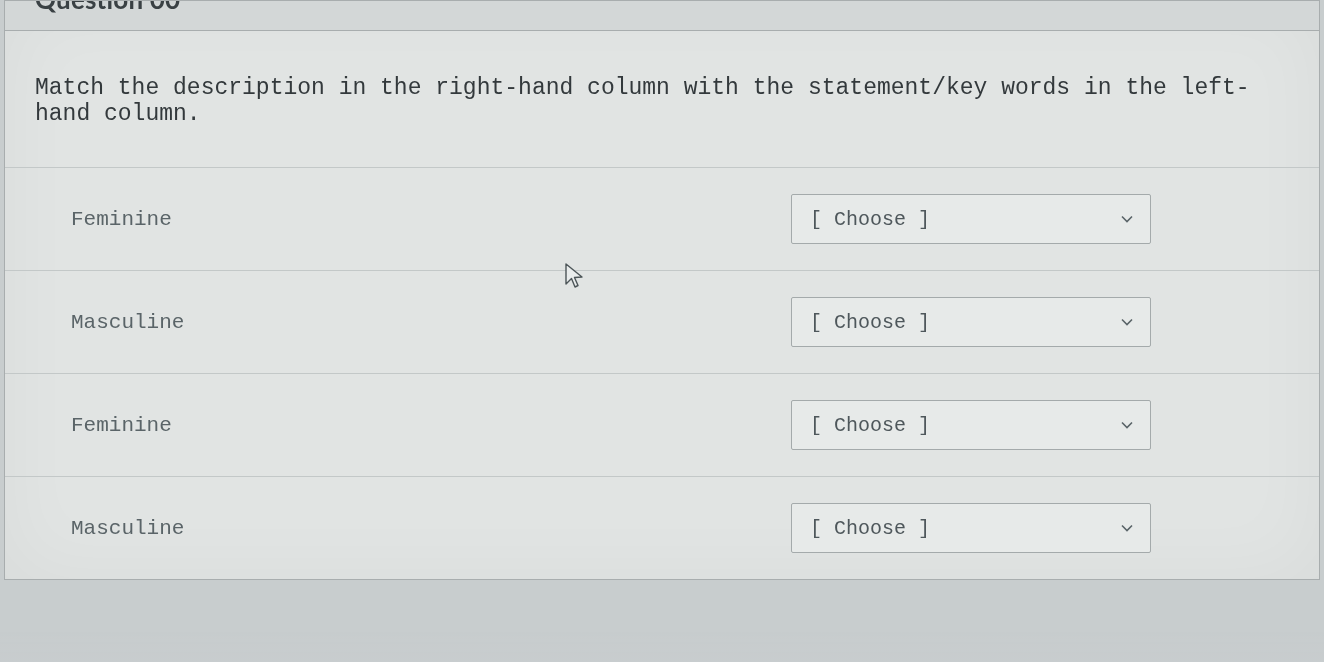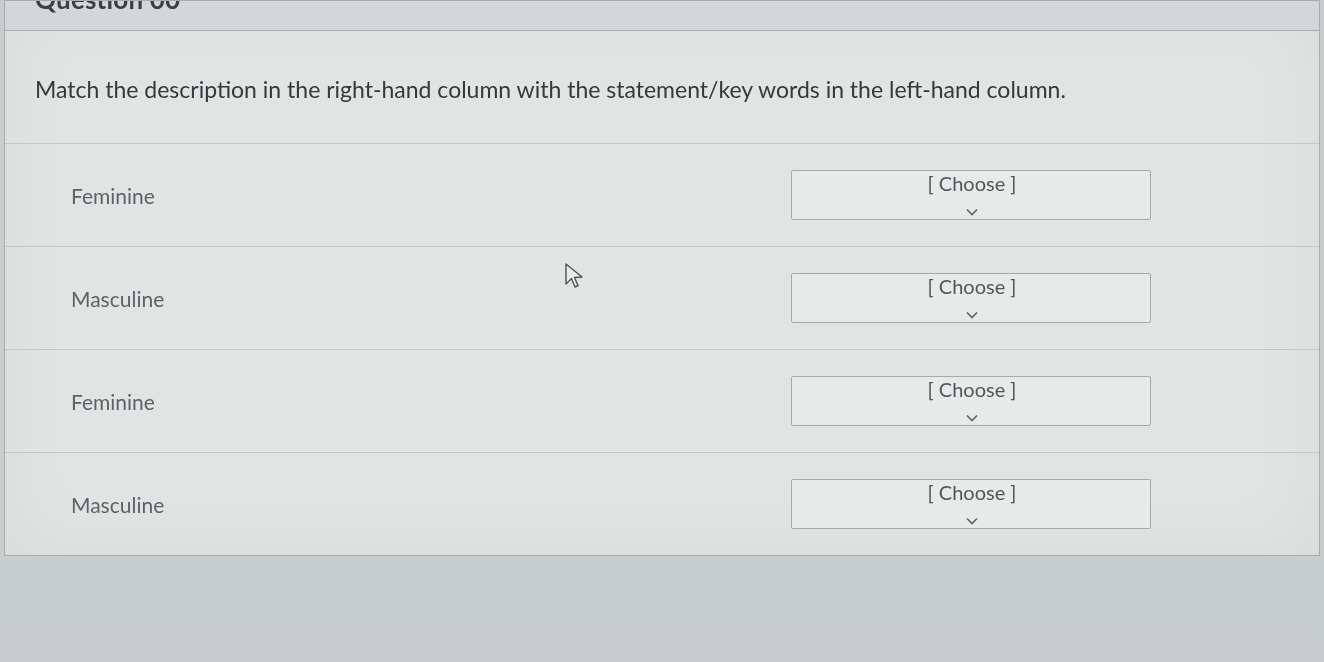--- a/index.html
+++ b/index.html
@@ -26,20 +26,21 @@
   .question-header-title {
     font-size: 26px;
     font-weight: 700;
     color: #3a4144;
     position: relative;
     top: -18px;
     letter-spacing: 0.2px;
   }
   .question-body {
     padding: 0;
+    font-family: Liberation Mono, monospace;
   }
   .instruction-row {
     padding: 44px 30px 40px 30px;
     font-size: 23px;
     color: #33393c;
   }
   .match-row {
     display: flex;
     align-items: center;
     padding: 26px 30px;
@@ -58,21 +59,20 @@
     width: 360px;
     height: 50px;
     border: 1px solid #a4aaab;
     background: #e7eae9;
     display: flex;
     align-items: center;
     justify-content: space-between;
     padding: 0 16px 0 18px;
     cursor: pointer;
     border-radius: 2px;
-    flex-direction: column;
   }
   .dropdown-text {
     font-size: 20px;
     color: #4e575b;
   }
   .chevron-down {
     width: 14px;
     height: 14px;
   }
   .chevron-down svg { display: block; }

